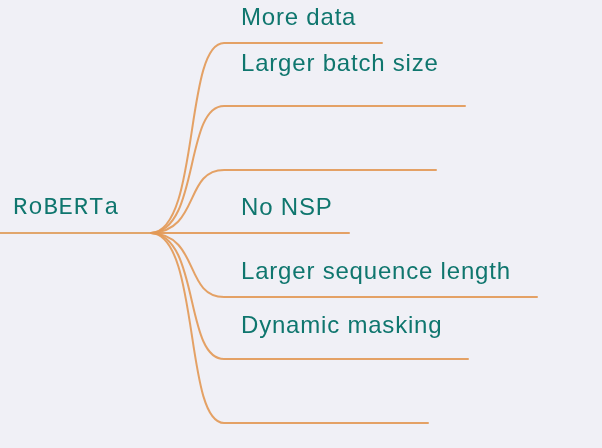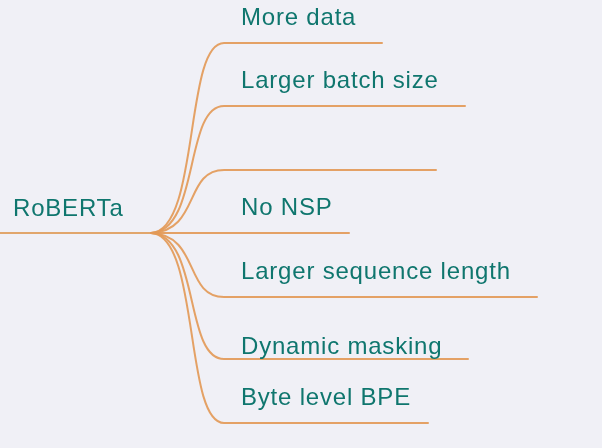--- a/index.html
+++ b/index.html
@@ -34,27 +34,27 @@
   }
   .node-label {
     position: absolute;
     color: #0f766e;
     font-size: 24px;
     line-height: 28px;
     letter-spacing: 0.8px;
     white-space: nowrap;
     cursor: default;
   }
-  .root-label { left: 13px;  top: 194px; }
+  .root-label { left: 13px;  top: 194px; font-family: Liberation Mono, monospace; }
   .b0 { left: 241px; top: 3px;   }
-  .b1 { left: 241px; top: 66px;  }
+  .b1 { left: 241px; top: 49px;  }
   .b2 { left: 241px; top: 131px; }
   .b3 { left: 241px; top: 193px; }
   .b4 { left: 241px; top: 257px; }
-  .b5 { left: 241px; top: 332px; }
+  .b5 { left: 241px; top: 311px; }
   .b6 { left: 241px; top: 383px; }
 </style>
 </head>
 <body>
 
 <div class="canvas">
 
   <svg class="lines-svg" viewBox="0 0 602 448" xmlns="http://www.w3.org/2000/svg">
 
     <path class="root-line" d="M 0 233 H 150"></path>
@@ -74,15 +74,14 @@
     <path d="M 151 233 C 200 235 184 423 224 423 H 428"></path>
   </svg>
 
   <div class="node-label root-label">RoBERTa</div>
 
   <div class="node-label b0">More data</div>
   <div class="node-label b1">Larger batch size</div>
   <div class="node-label b3">No NSP</div>
   <div class="node-label b4">Larger sequence length</div>
   <div class="node-label b5">Dynamic masking</div>
-  <div class="node-label b6">Byte level BPE</div>
 
 </div>
 
 </body></html>

